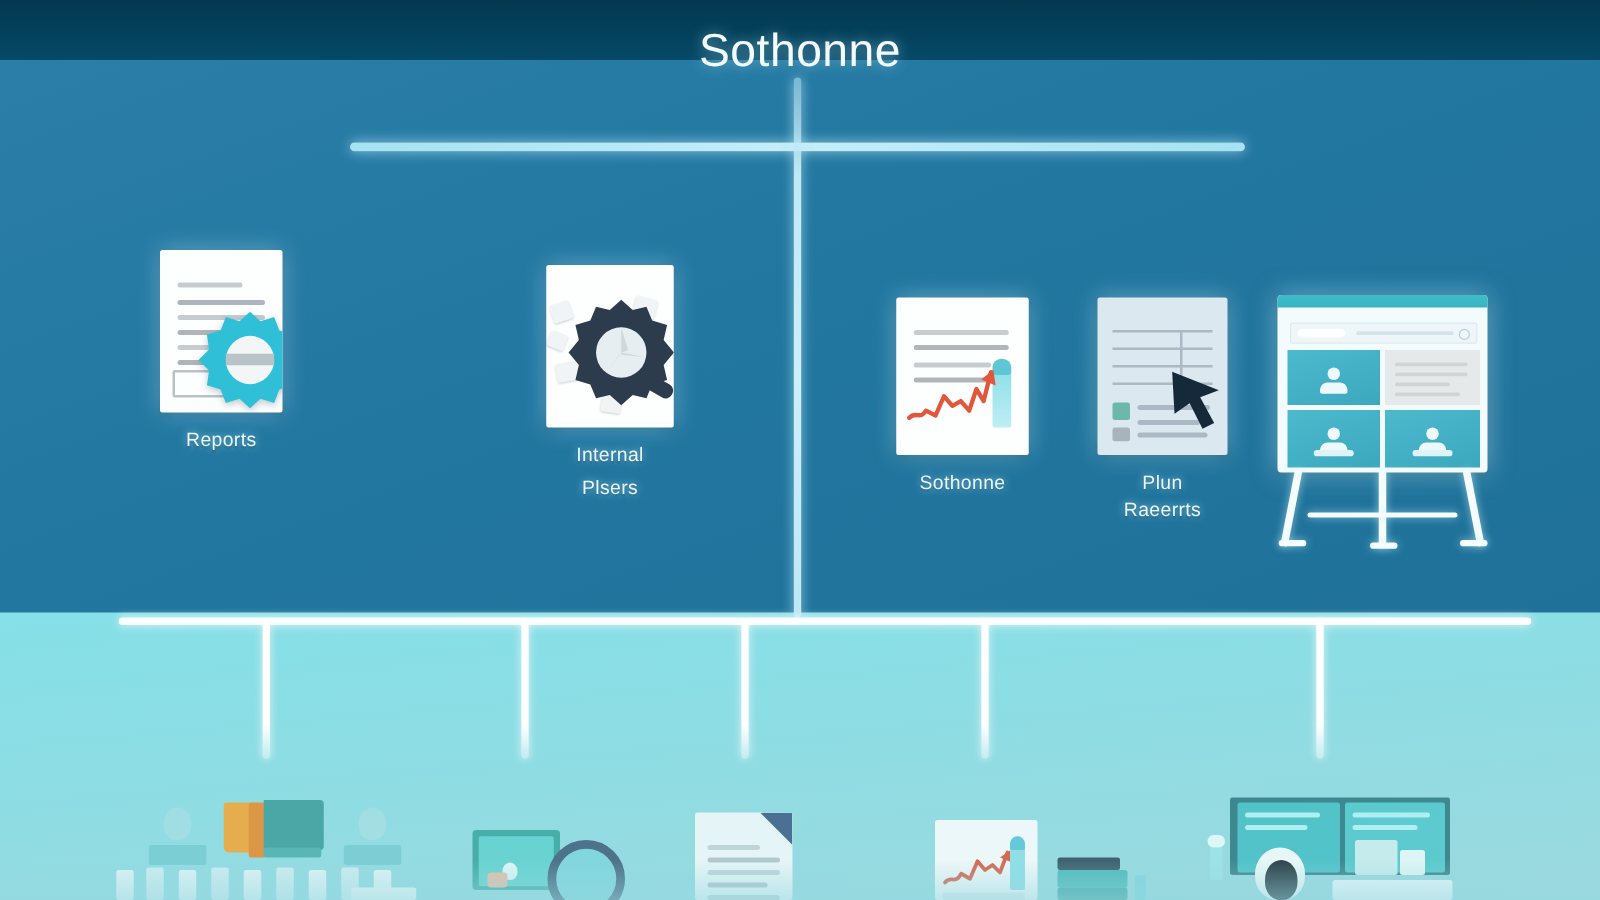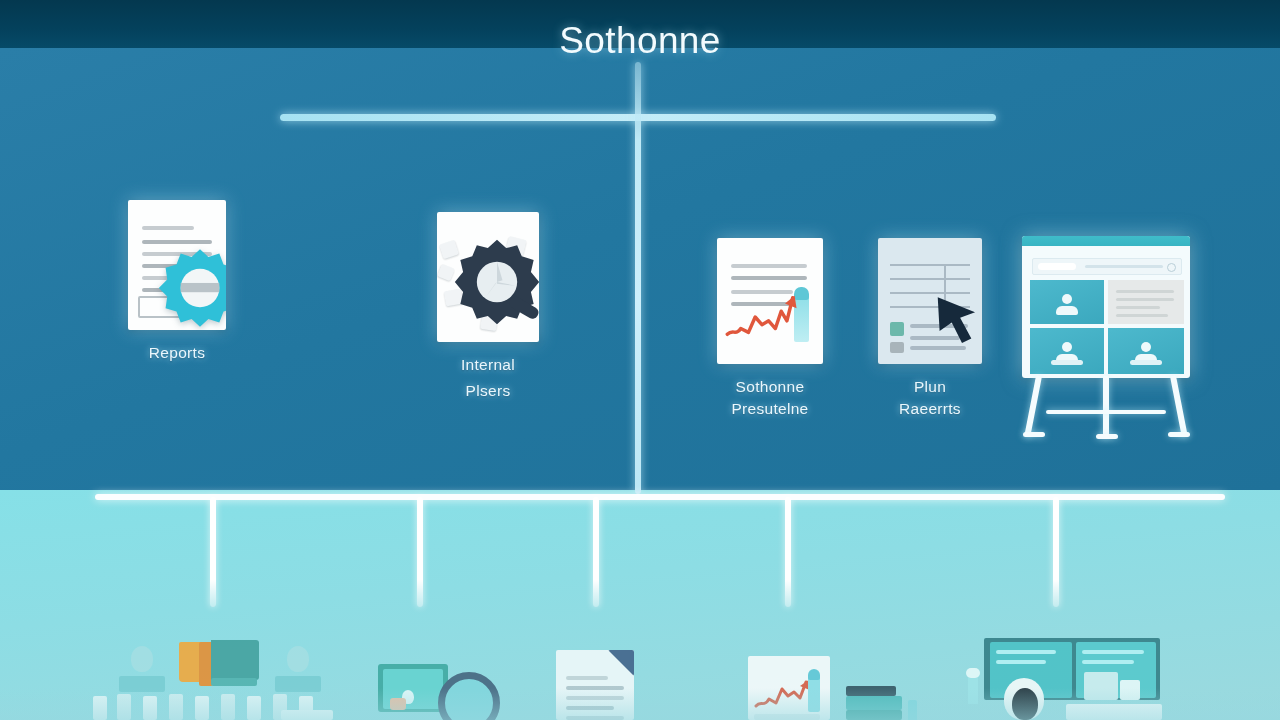--- a/index.html
+++ b/index.html
@@ -221,21 +221,20 @@
       <div class="tline d" style="left:14px;top:64px;width:68px;"></div>
       <div class="cbar"></div>
       <div class="chartline">
         <svg viewBox="0 0 98 52" width="95" height="50">
           <path d="M2 44 C8 38,11 46,16 38 L24 42 L31 26 L38 34 L45 30 L52 38 L58 20 L64 30 L70 6" stroke="#e0573c" stroke-width="3.6" fill="none" stroke-linecap="round" stroke-linejoin="round"></path>
           <path d="M62 12 L72 4 L74 17 Z" fill="#e0573c"></path>
         </svg>
       </div>
     </div>
     <div class="nodelabel" style="top:138px;">Sothonne</div>
-    <div class="nodelabel" style="top:160px;">Presutelne</div>
   </div>
 
   <div class="node n5">
     <div class="paper" style="width:104px;height:126px;">
       <div class="gline" style="left:12px;top:26px;width:80px;height:2px;"></div>
       <div class="gline" style="left:12px;top:40px;width:80px;height:2px;"></div>
       <div class="gline" style="left:12px;top:54px;width:80px;height:2px;"></div>
       <div class="gline" style="left:12px;top:68px;width:80px;height:2px;"></div>
       <div class="gline" style="left:66px;top:26px;width:2px;height:44px;"></div>
       <div class="sq" style="left:12px;top:84px;width:14px;height:14px;background:#6cb8ab;"></div>

